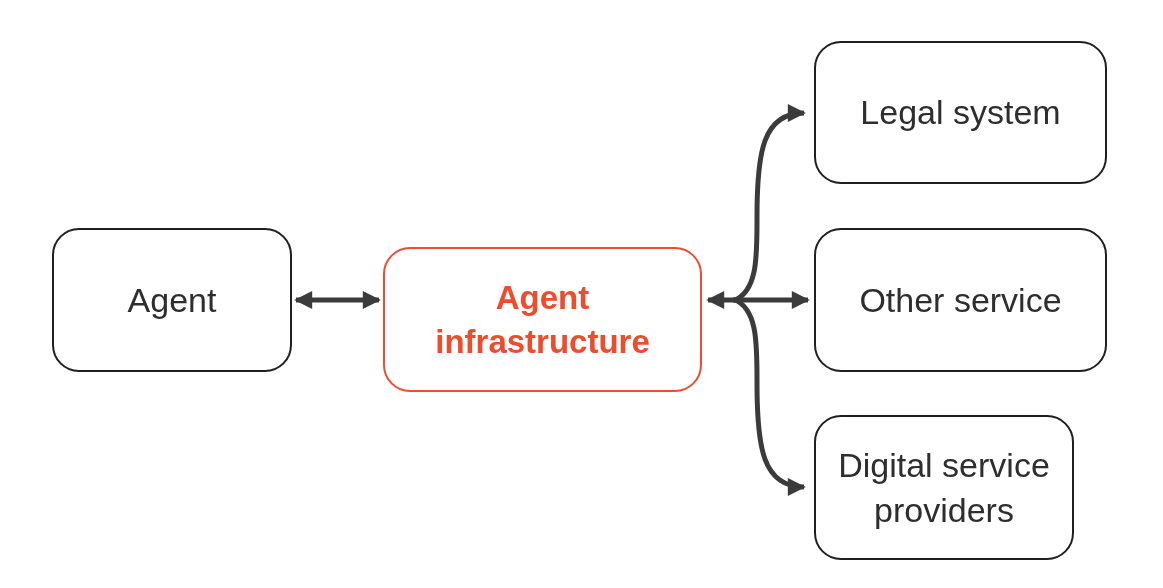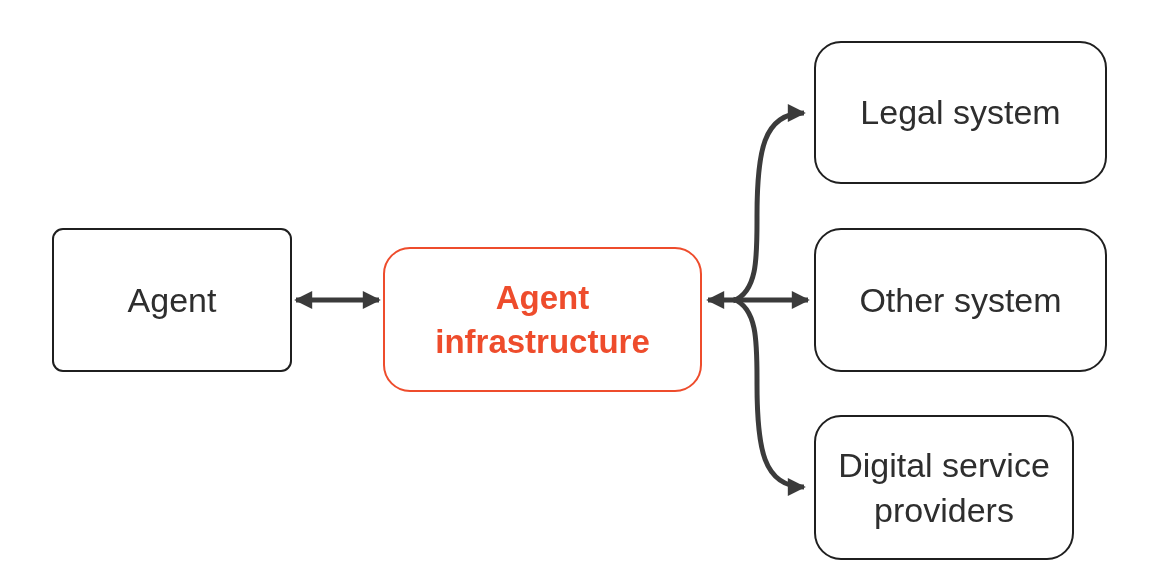--- a/index.html
+++ b/index.html
@@ -46,21 +46,21 @@
     line-height: 1.32;
     padding: 0 12px;
   }
   .node.accent {
     border: 2px solid var(--accent);
     color: var(--accent);
     font-weight: bold;
     font-size: 33px;
     margin-top: 20px;
   }
-  .node-agent   { left: 52px;  top: 228px; width: 240px; height: 144px; border-radius: 11px; }
+  .node-agent   { left: 52px;  top: 228px; width: 240px; height: 144px; }
   .node-infra   { left: 383px; top: 227px; width: 319px; height: 145px; }
   .node-legal   { left: 814px; top: 41px;  width: 293px; height: 143px; }
   .node-other   { left: 814px; top: 228px; width: 293px; height: 144px; }
   .node-digital { left: 814px; top: 415px; width: 260px; height: 145px; }
 </style>
 </head>
 <body>
 
 <div class="canvas">
 
@@ -86,20 +86,20 @@
 
   <div class="node accent node-infra">
     <span>Agent infrastructure</span>
   </div>
 
   <div class="node node-legal">
     <span>Legal system</span>
   </div>
 
   <div class="node node-other">
-    <span>Other system</span>
+    <span>Other service</span>
   </div>
 
   <div class="node node-digital">
     <span>Digital service providers</span>
   </div>
 
 </div>
 
 </body></html>

